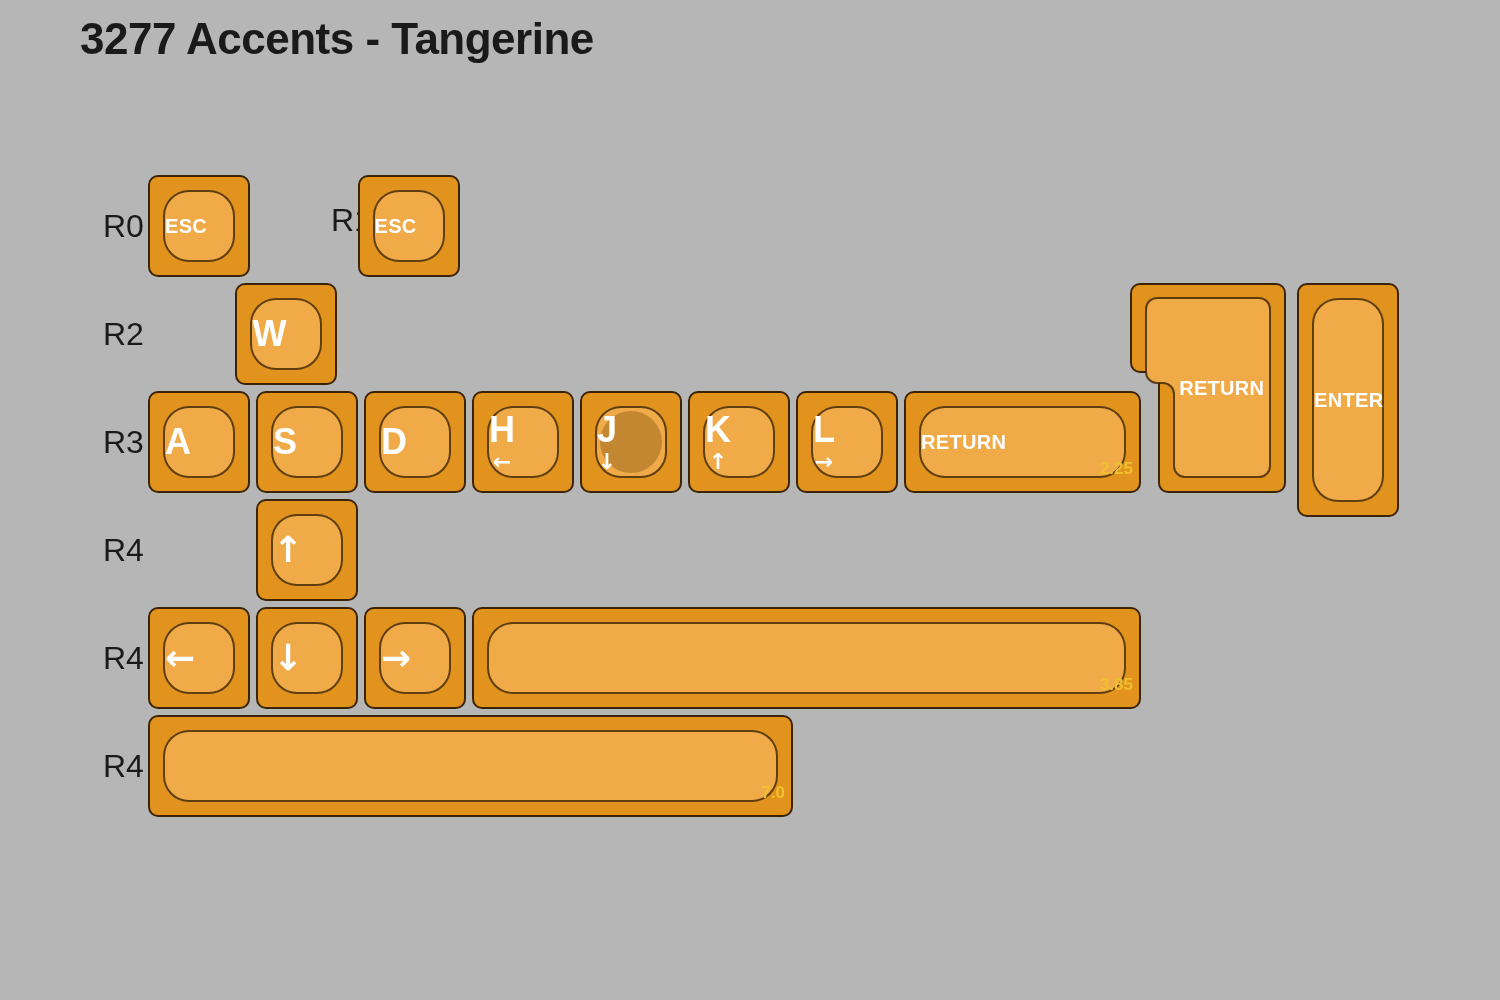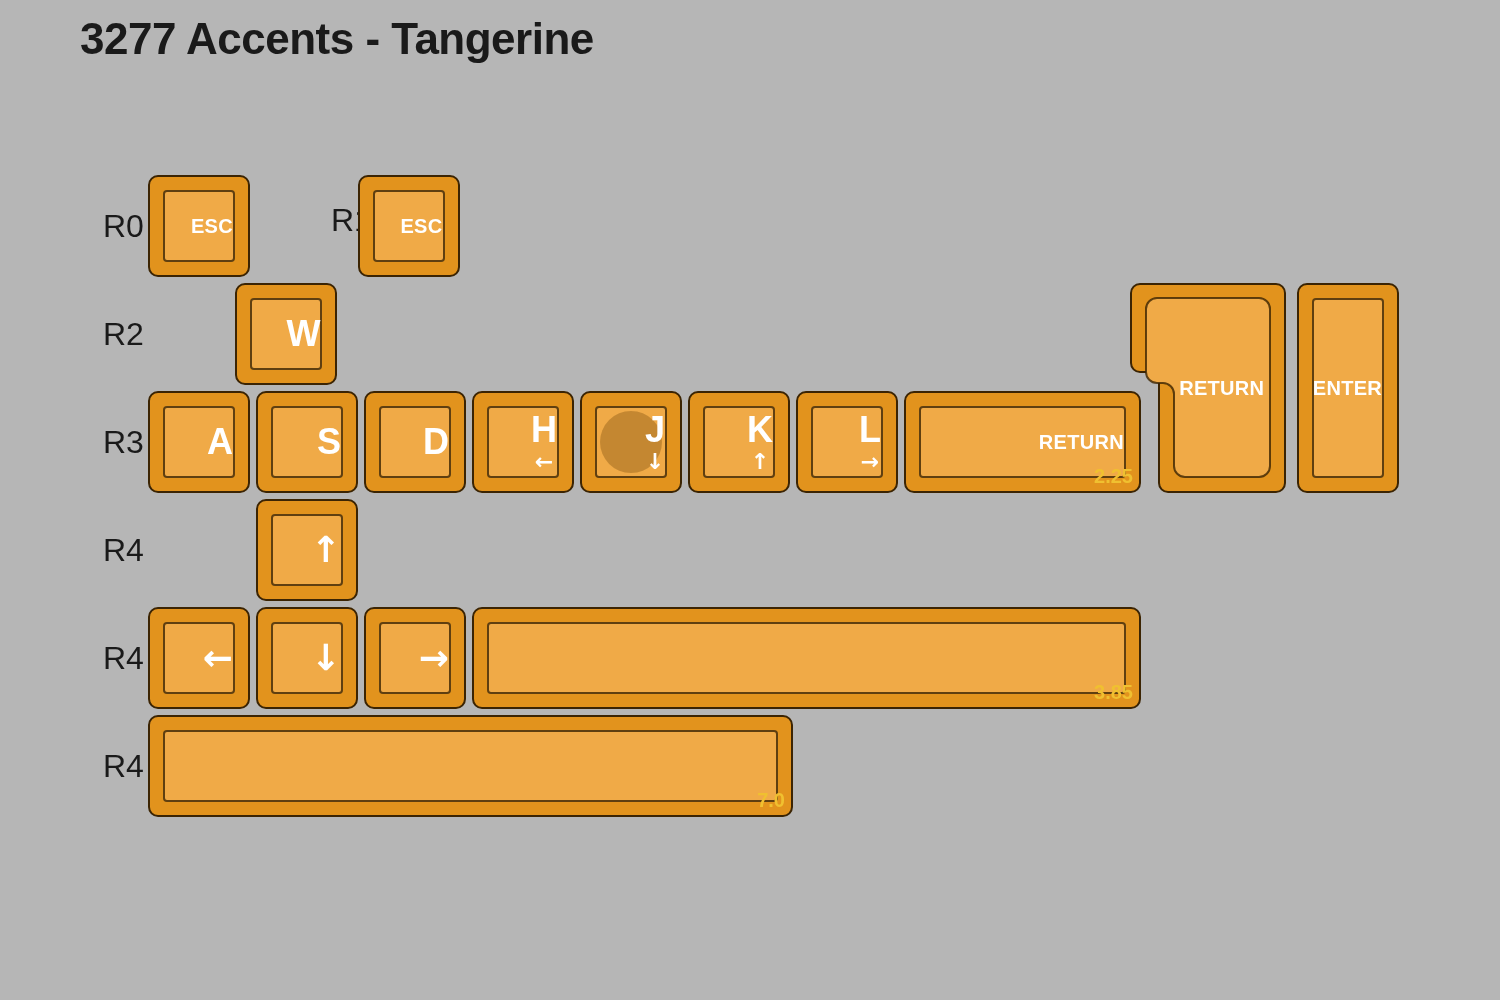--- a/index.html
+++ b/index.html
@@ -23,44 +23,44 @@
     background:var(--key-outer,#e2931d);
     border:2px solid var(--outline,#3b2403);
     border-radius:10px;
   }
   .key.iso{background:none;border:none;border-radius:0;}
   .key-top{
     position:absolute;left:13px;top:13px;right:13px;bottom:13px;
     box-sizing:border-box;
     background:var(--key-inner,#f0aa47);
     border:2px solid var(--inner-outline,rgba(59,36,3,0.8));
-    border-radius:4px;
-    display:flex;flex-direction:column;align-items:flex-end;justify-content:center;
+    border-radius:26px;
+    display:flex;flex-direction:column;align-items:flex-start;justify-content:center;
   }
   .legend{
     position:relative;z-index:2;
     color:var(--legend,#ffffff);text-align:center;line-height:1;
     display:flex;flex-direction:column;align-items:center;
   }
   .legend .main-glyph{font-size:36px;font-weight:700;line-height:1;}
   .legend.small .main-glyph{font-size:20px;font-weight:700;letter-spacing:0.3px;}
   .legend.arrow .main-glyph{font-size:36px;font-weight:700;font-family:"DejaVu Sans",sans-serif;}
   .legend .sub-glyph{
     font-size:22px;font-weight:700;line-height:1;margin-top:3px;
     font-family:"DejaVu Sans",sans-serif;
   }
   .homing{
     position:absolute;left:50%;top:50%;transform:translate(-50%,-50%);
     width:62px;height:62px;border-radius:50%;
     background:var(--homing,rgba(96,56,0,0.3));
     z-index:1;
   }
   .size-label{
-    position:absolute;right:6px;bottom:3px;
-    font-size:20px;font-weight:700;
+    position:absolute;right:6px;bottom:12px;
+    font-size:17px;font-weight:700;
     color:var(--gold,#f0c030);
     z-index:3;
   }
   .iso-legend{
     position:absolute;left:44px;top:0;width:96px;height:210px;
     display:flex;align-items:center;justify-content:center;
   }
 </style>
 </head>
 <body>
@@ -161,21 +161,21 @@
         <div class="size-label">2.25</div>
       </div>
       <div class="key iso" style="left: 1129.72px; top: 283px; width: 156px; height: 210px;"><svg width="156" height="210" viewBox="0 0 156 210">
           <path d="M10,1 H146 A9,9 0 0 1 155,10 V200 A9,9 0 0 1 146,209 H38 A9,9 0 0 1 29,200 V98 A9,9 0 0 0 20,89 H10 A9,9 0 0 1 1,80 V10 A9,9 0 0 1 10,1 Z" fill="#e2931d" stroke="#3b2403" stroke-width="2"></path>
           <path d="M27,15 H129 A11,11 0 0 1 140,26 V183 A11,11 0 0 1 129,194 H55 A11,11 0 0 1 44,183 V111 A11,11 0 0 0 33,100 H27 A11,11 0 0 1 16,89 V26 A11,11 0 0 1 27,15 Z" fill="#f0aa47" stroke="rgba(59,36,3,0.8)" stroke-width="2"></path>
         </svg><div class="iso-legend">
           <div class="legend small">
             <span class="main-glyph">RETURN</span>
           </div>
         </div></div>
-      <div class="key" style="left: 1297.12px; top: 283px; width: 102px; height: 210px;">
+      <div class="key" style="left: 1297.12px; top: 283px; width: 102px; height: 234px;">
         <div class="key-top">
           <div class="legend small">
             <span class="main-glyph">ENTER</span>
           </div>
         </div>
       </div>
       <div class="key" style="left: 256px; top: 499px; width: 102px; height: 102px;">
         <div class="key-top">
           <div class="legend arrow">
             <span class="main-glyph">↑</span>

